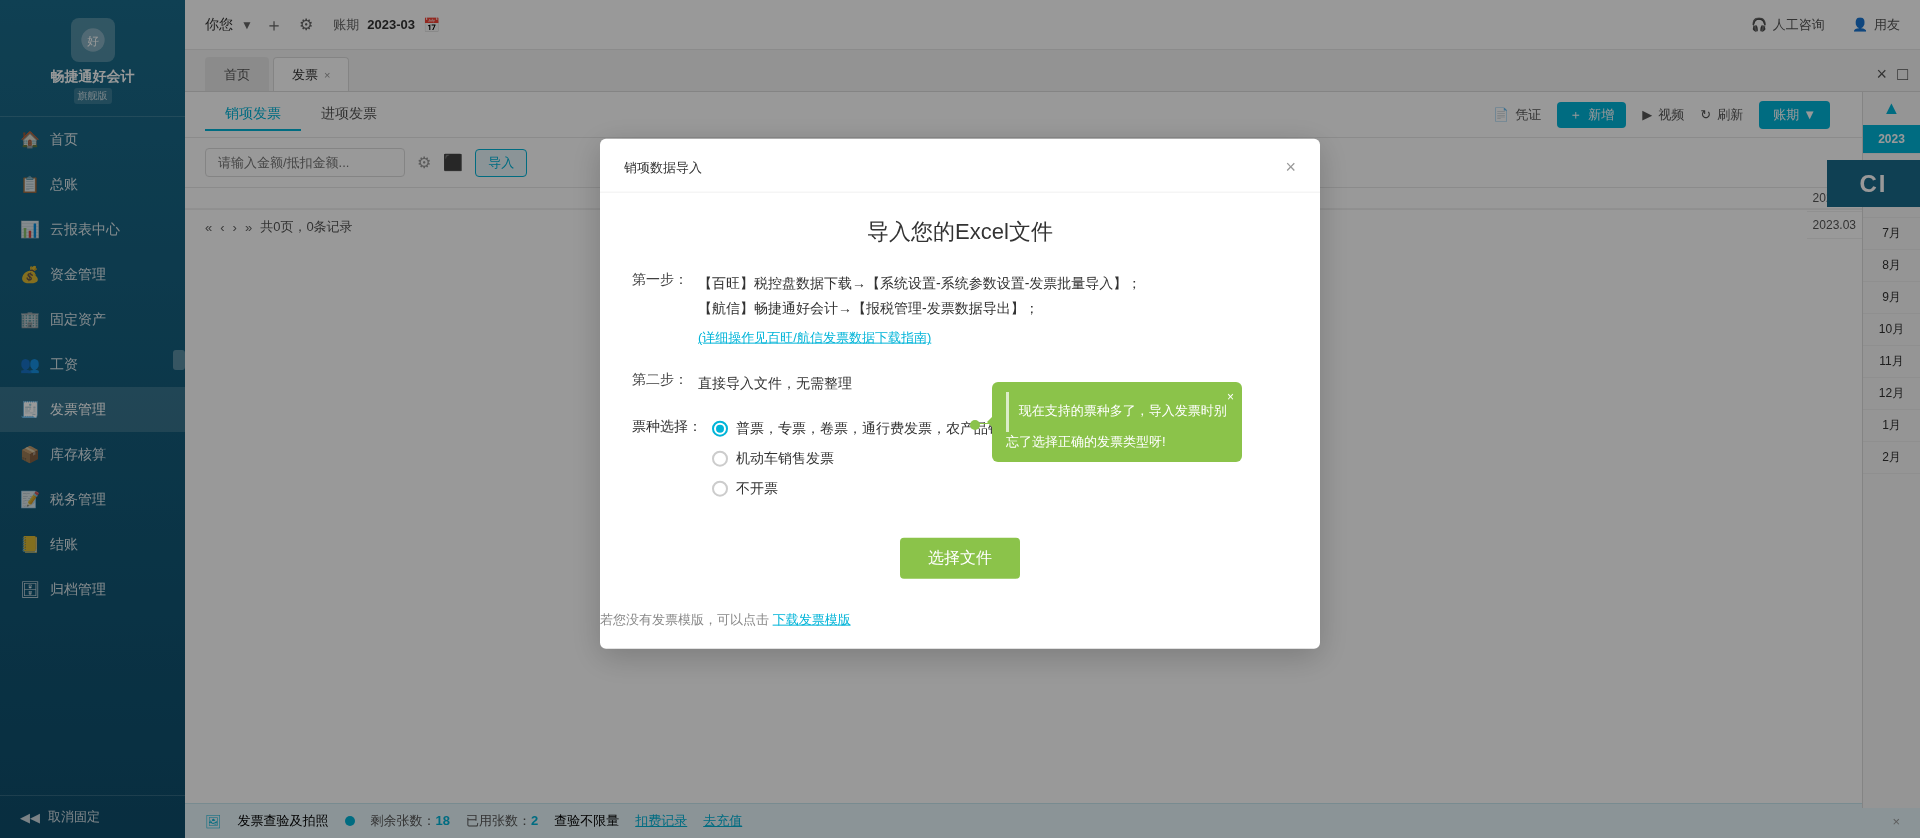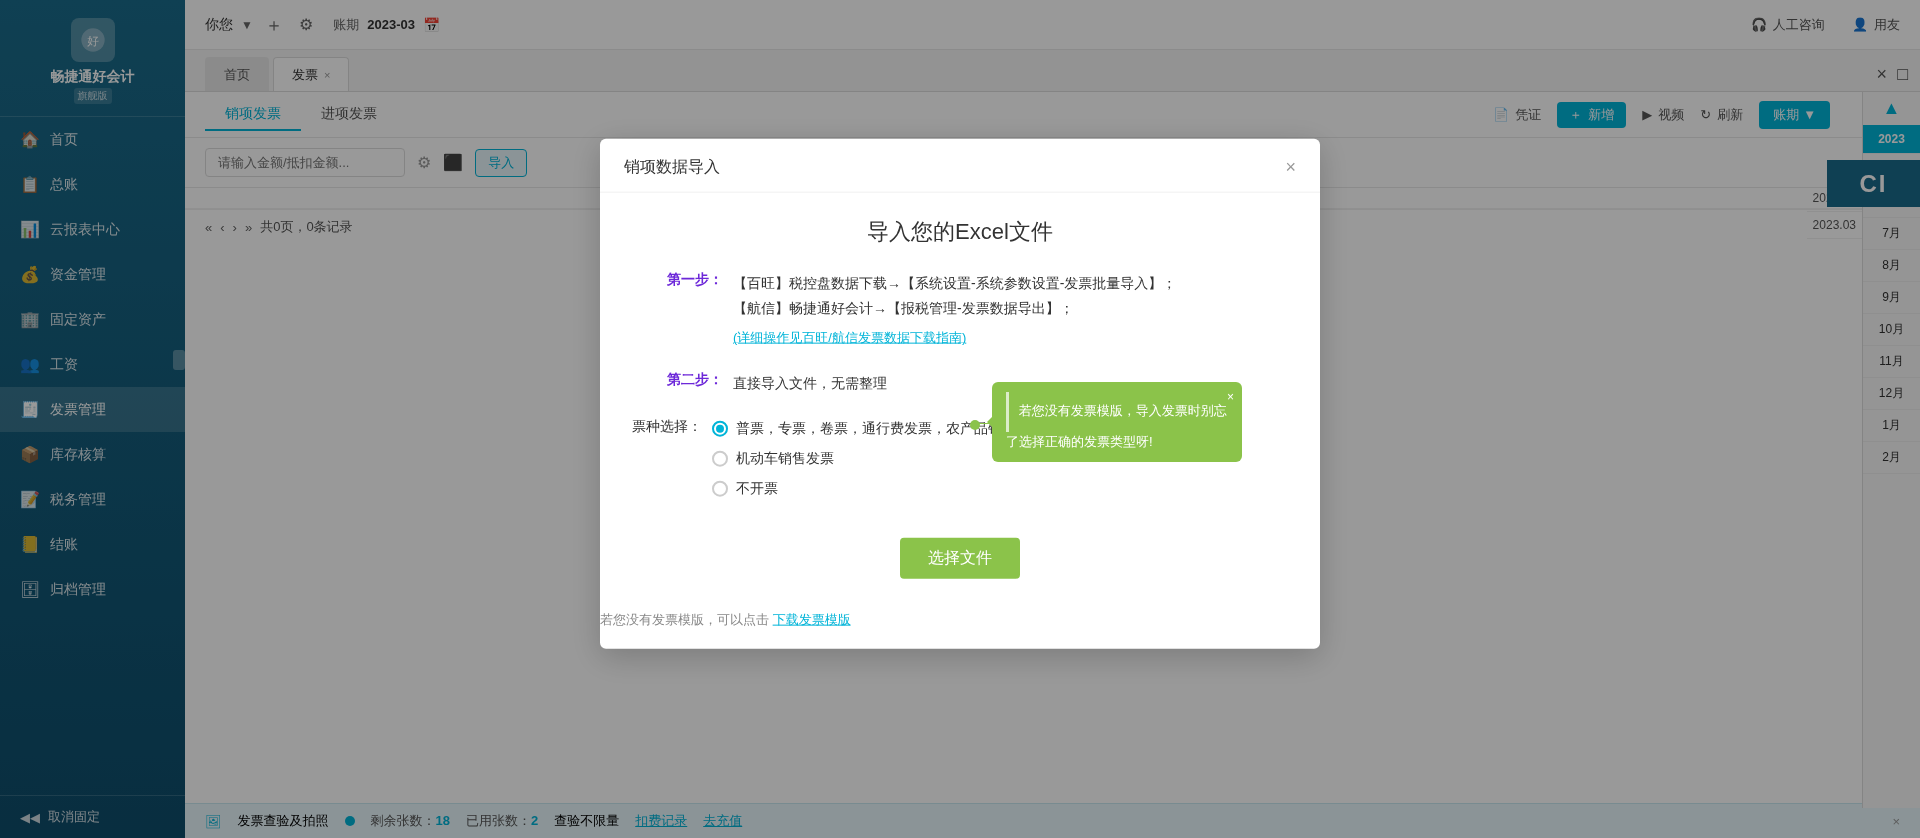--- a/index.html
+++ b/index.html
@@ -90,27 +90,27 @@
       background: rgba(0,0,0,0.4); z-index: 100;
     }
 
     
     .modal {
       position: fixed; top: 50%; left: 50%; transform: translate(-50%, -55%);
       background: white; border-radius: 6px; width: 720px; padding: 0;
       z-index: 200; box-shadow: 0 8px 32px rgba(0,0,0,0.2);
     }
     .modal-header { padding: 18px 24px 14px; border-bottom: 1px solid #f0f0f0; display: flex; align-items: center; justify-content: space-between; }
-    .modal-title { font-size: 16px; color: #333; font-weight: 500; }
+    .modal-title { font-size: 13px; color: #333; font-weight: 500; }
     .modal-close { color: #999; font-size: 18px; cursor: pointer; }
     .modal-body { padding: 24px 32px 20px; }
     .modal-big-title { text-align: center; font-size: 22px; color: #333; font-weight: 500; margin-bottom: 24px; }
     .step { margin-bottom: 20px; }
     .step-row { display: flex; align-items: flex-start; gap: 10px; margin-bottom: 6px; }
-    .step-label { font-size: 14px; color: #6d28d9; font-weight: 700; white-space: nowrap; min-width: 54px; margin-left: 35px; }
+    .step-label { font-size: 14px; color: #404040; font-weight: 400; white-space: nowrap; min-width: 54px; }
     .step-content { font-size: 14px; color: #333; line-height: 1.8; }
     .step-link { color: #00b4d8; text-decoration: underline; cursor: pointer; font-size: 13px; }
     .radio-group { display: flex; flex-direction: column; gap: 12px; margin-top: 4px; }
     .radio-item { display: flex; align-items: center; gap: 8px; font-size: 14px; color: #333; cursor: pointer; }
     .radio-circle { width: 16px; height: 16px; border-radius: 50%; border: 2px solid #ccc; display: flex; align-items: center; justify-content: center; flex-shrink: 0; }
     .radio-circle.checked { border-color: #00b4d8; }
     .radio-dot { width: 8px; height: 8px; border-radius: 50%; background: #00b4d8; }
     .modal-footer { text-align: center; padding: 20px 32px 24px; }
     .select-file-btn { background: #8bc34a; color: white; border: none; border-radius: 4px; padding: 10px 28px; font-size: 16px; cursor: pointer; font-weight: 500; }
     .modal-hint { text-align: left; padding: 8px 0 4px; font-size: 13px; color: #888; }
@@ -417,21 +417,21 @@
   </div>
   <div style="height:16px;"></div>
 </div>
 
 <div class="connector-dot"></div>
 <div class="connector-line"></div>
 
 <div class="tooltip-bubble" style="position:fixed; left:992px; top:382px;">
   <span class="tooltip-close">×</span>
   <span style="display:inline-block; width:3px; background:rgba(255,255,255,0.7); height:40px; vertical-align:middle; margin-right:6px;"></span>
-  <span>若您没有发票模版，导入发票时别忘了选择正确的发票类型呀!</span>
+  <span>现在支持的票种多了，导入发票时别忘了选择正确的发票类型呀!</span>
 </div>
 
 <div style="position:fixed; right:0; top:160px; width:93px; height:47px; background:#1a6b8a; display:flex; align-items:center; justify-content:center; z-index:50;">
   <span style="color:white; font-size:24px; font-weight:bold; letter-spacing:2px;">CI</span>
 </div>
 
 <div style="position:fixed; right:0; top:60px; display:flex; align-items:center; gap:2px; padding:4px 8px; z-index:50;">
   <span style="color:#555; font-size:18px; cursor:pointer; padding:0 4px;">×</span>
   <span style="color:#555; font-size:18px; cursor:pointer; padding:0 4px;">□</span>
 </div>

